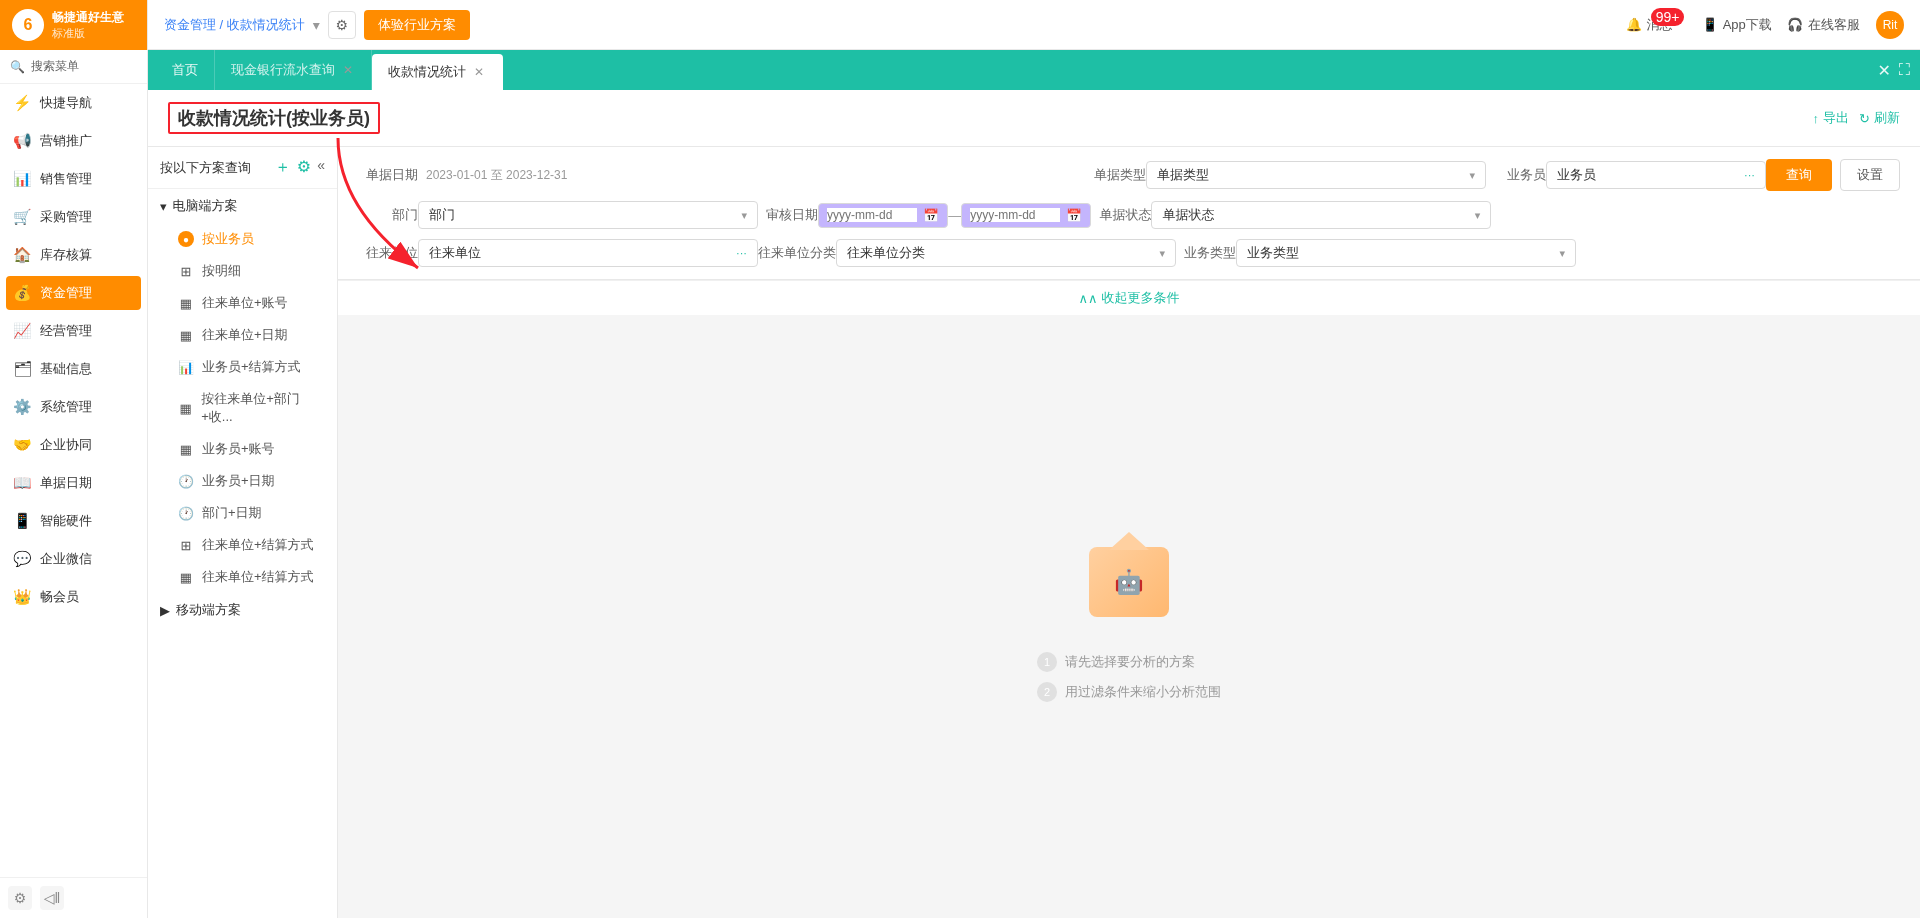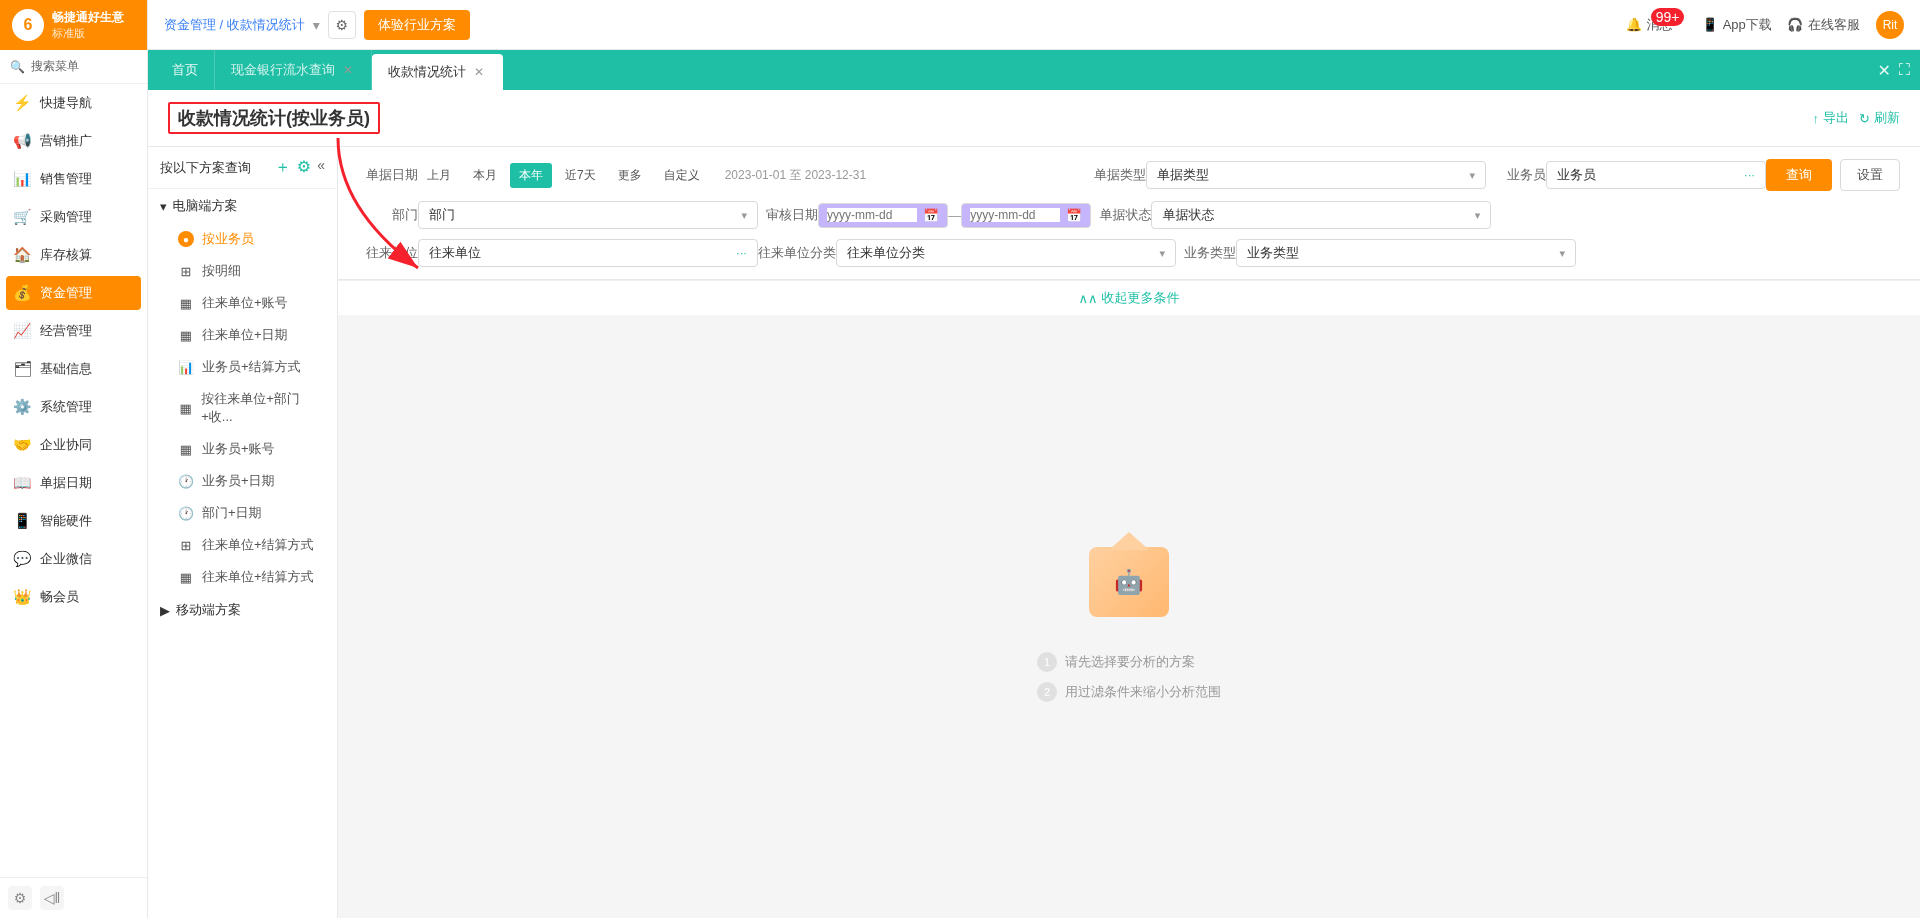--- a/index.html
+++ b/index.html
@@ -598,28 +598,20 @@
         </div>
       </div>
 
       <div class="filter-results-panel">
 
         <div class="filter-section">
 
           <div class="filter-row">
             <span class="filter-label">单据日期</span>
             <div class="filter-control">
-              <div class="date-tabs">
-                <span class="date-tab">上月</span>
-                <span class="date-tab">本月</span>
-                <span class="date-tab active">本年</span>
-                <span class="date-tab">近7天</span>
-                <span class="date-tab">更多</span>
-                <span class="date-tab">自定义</span>
-              </div>
               <span class="date-range">2023-01-01 至 2023-12-31</span>
             </div>
             <span class="filter-label">单据类型</span>
             <div class="filter-select filter-select-wide">
               <span>单据类型</span>
               <span class="select-arrow">▾</span>
             </div>
             <span class="filter-label">业务员</span>
             <div class="filter-select" style="position:relative;">
               <span>业务员</span>

